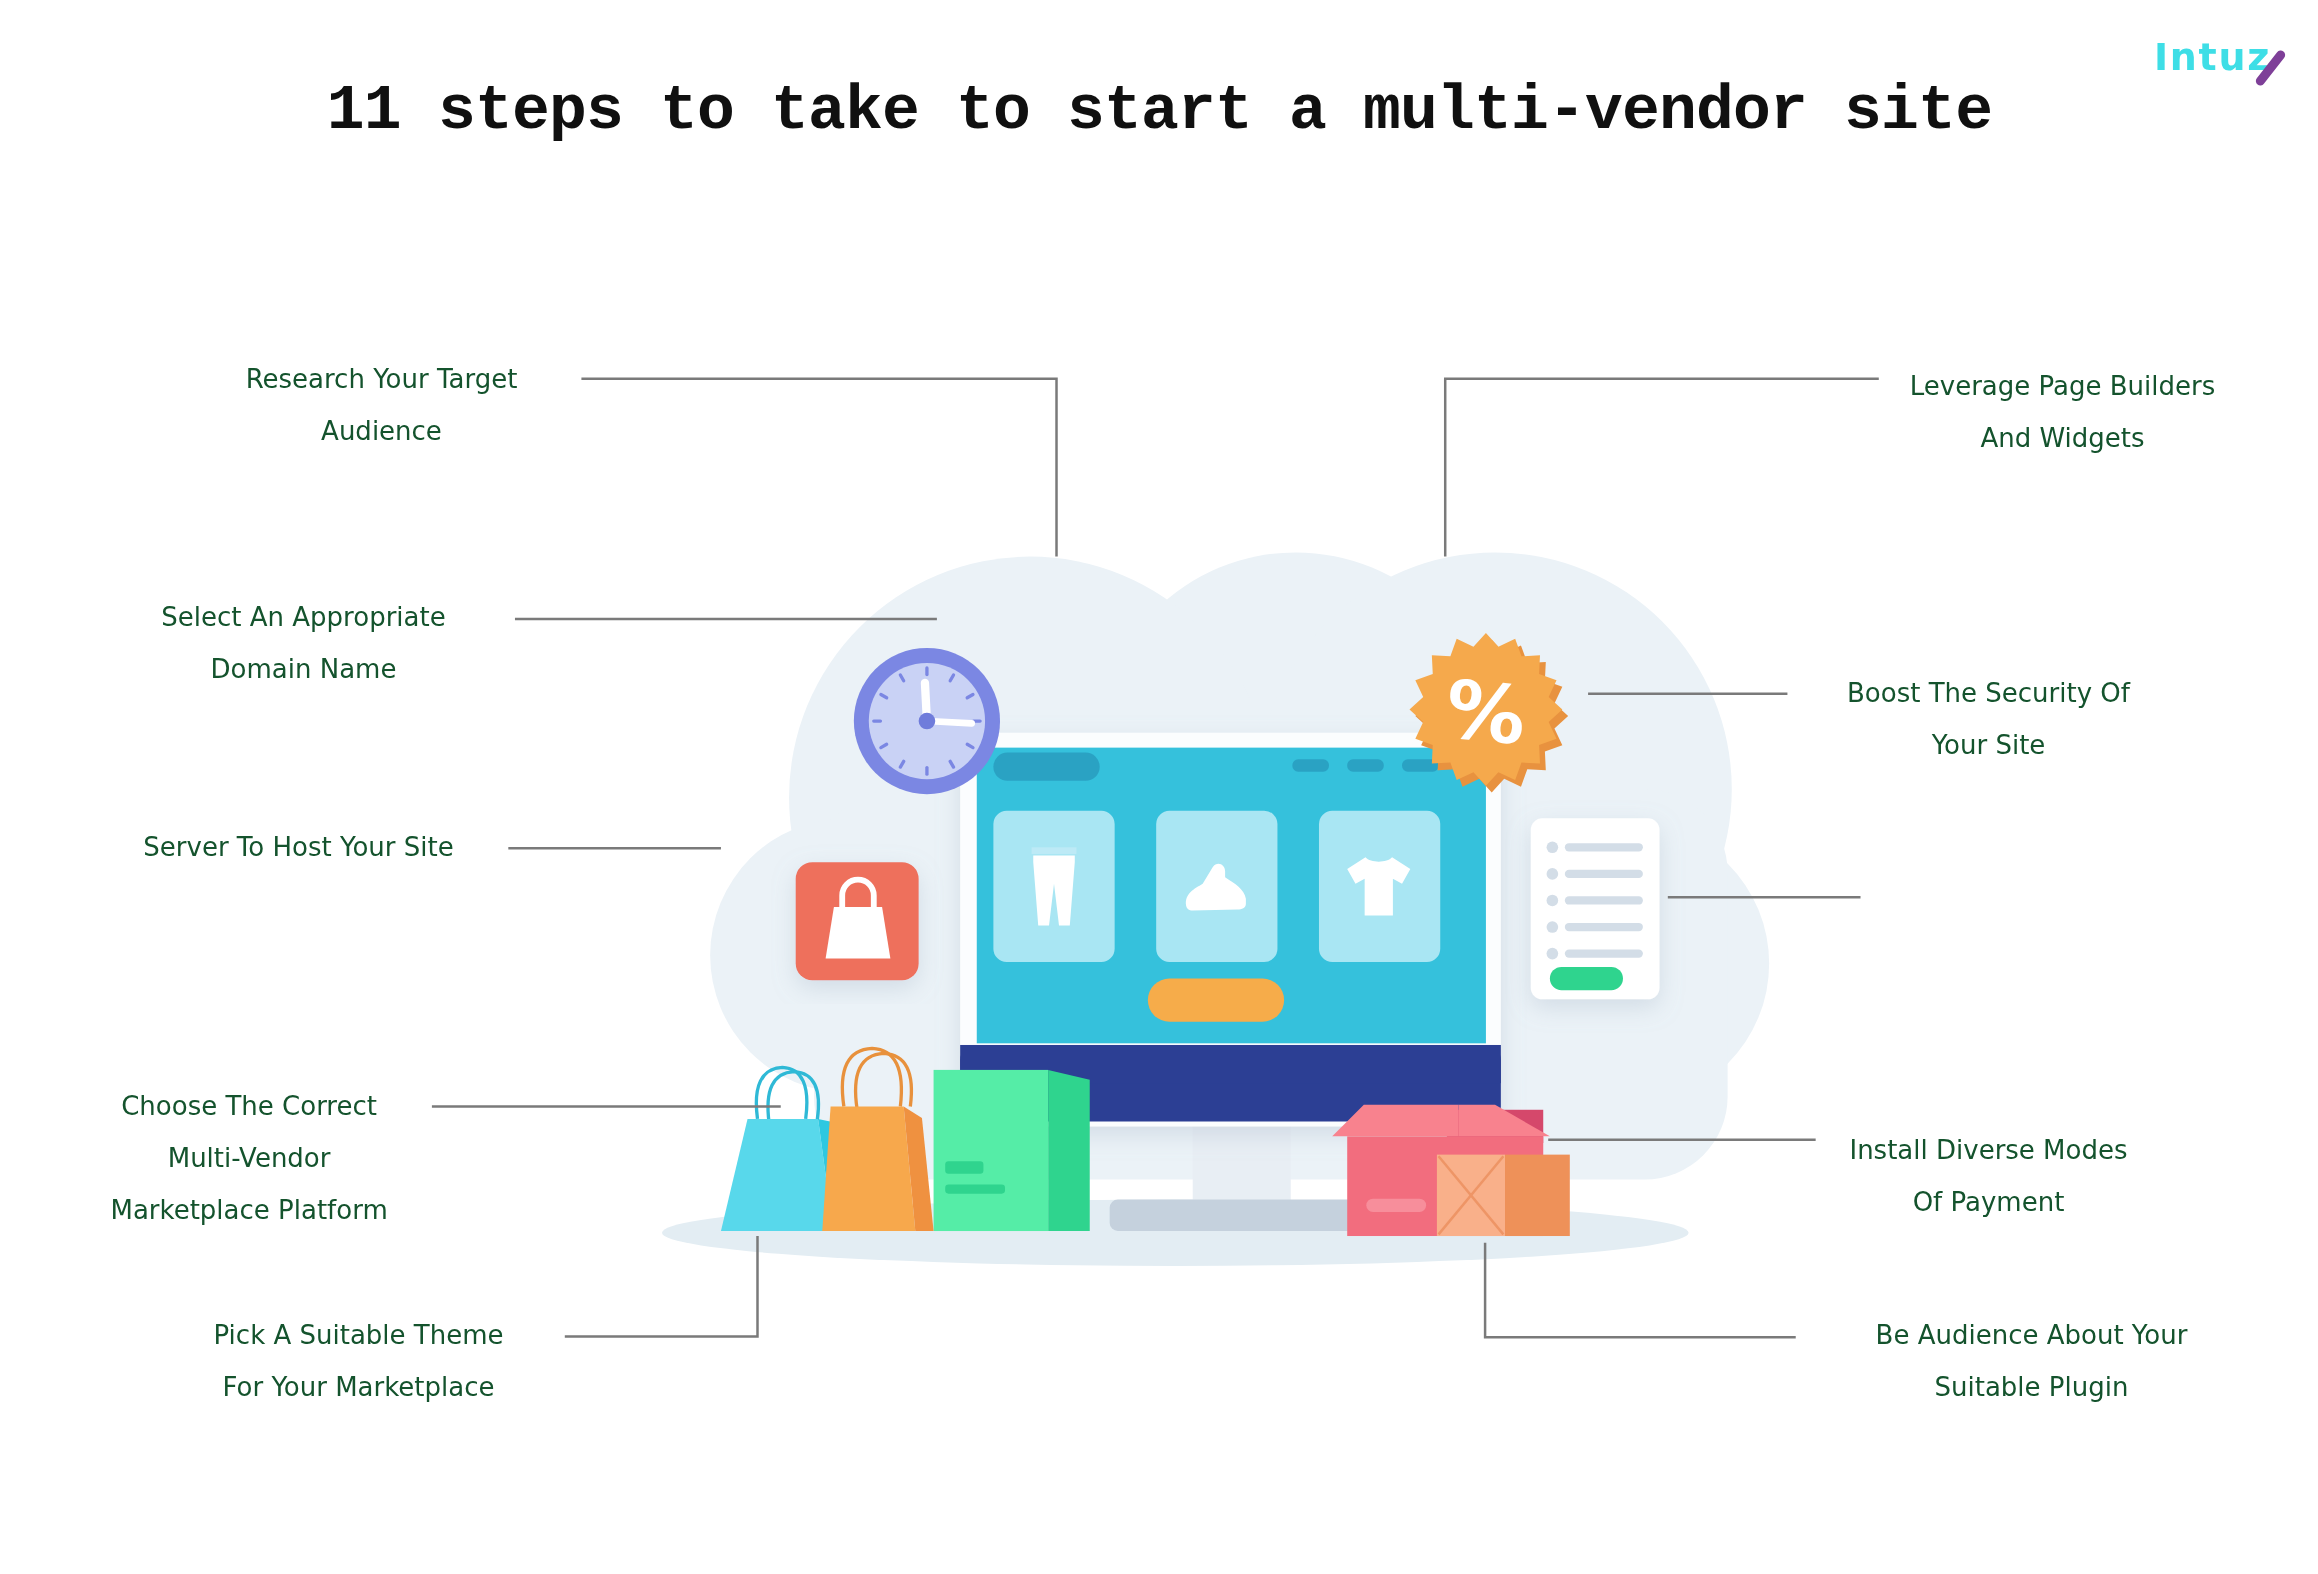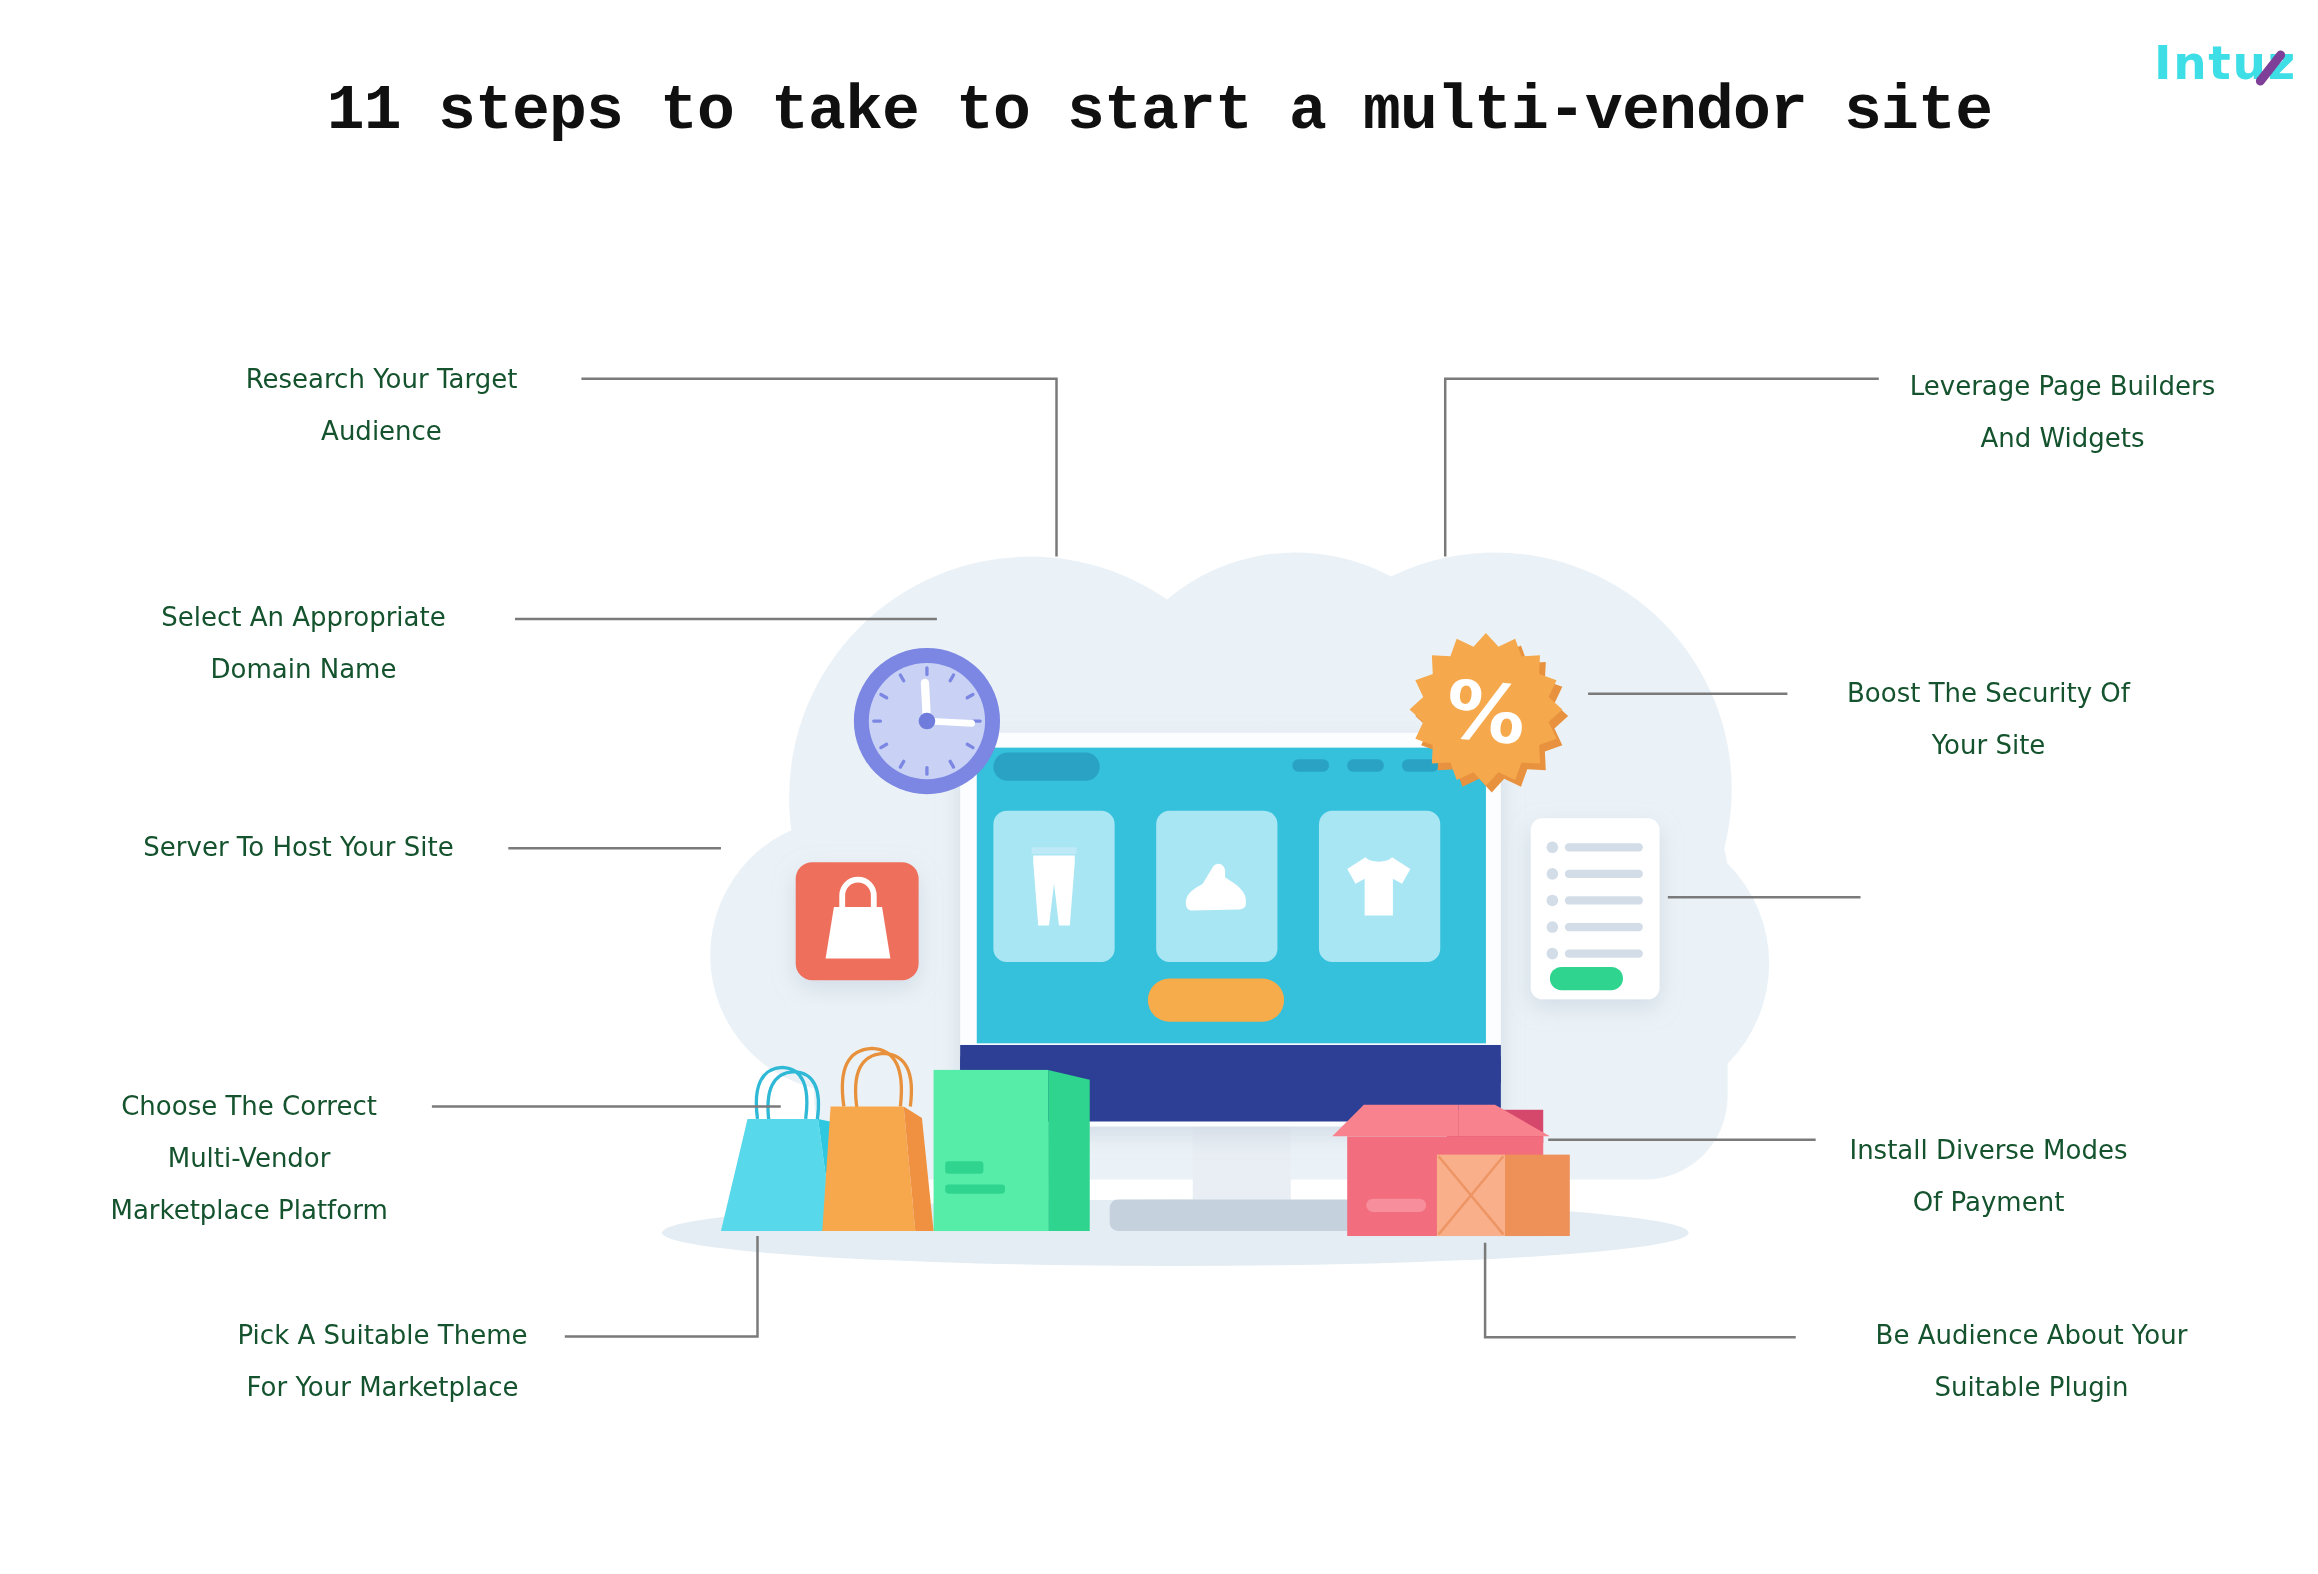--- a/index.html
+++ b/index.html
@@ -5,21 +5,21 @@
   html,body{margin:0;padding:0;background:#ffffff;}
   .stage{
     position:relative;width:2319px;height:1575px;background:#ffffff;
     font-family:"DejaVu Sans","Liberation Sans",sans-serif;overflow:hidden;
   }
   .page-title{
     position:absolute;left:0;right:0;top:76px;text-align:center;
     font-size:63px;font-weight:800;color:#101010;letter-spacing:-0.8px;font-family:Liberation Mono, monospace;
   }
   .logo{
-    position:absolute;left:2154px;top:35px;font-size:47px;font-weight:800;
+    position:absolute;left:2154px;top:35px;font-size:38px;font-weight:800;
     color:#3EDEE6;letter-spacing:1.7px;
   }
   .logo-slash{
     position:absolute;left:2266px;top:47px;width:9px;height:42px;
     background:#7E3F98;border-radius:5px;transform:rotate(38deg);
   }
   .step-label{
     position:absolute;width:465px;text-align:center;
     font-size:26px;font-weight:400;color:#14532d;line-height:52px;
   }
@@ -201,21 +201,21 @@
     <div>Domain Name</div>
   </div>
   <div class="step-label" style="left:66px;top:821px">
     <div>Server To Host Your Site</div>
   </div>
   <div class="step-label" style="left:16.6px;top:1080px">
     <div>Choose The Correct</div>
     <div>Multi-Vendor</div>
     <div>Marketplace Platform</div>
   </div>
-  <div class="step-label" style="left:150px;top:1309px">
+  <div class="step-label" style="left:126px;top:1309px">
     <div>Pick A Suitable Theme</div>
     <div>For Your Marketplace</div>
   </div>
 
   <div class="step-label wide" style="left:1805px;top:360px">
     <div>Leverage Page Builders</div>
     <div>And Widgets</div>
   </div>
   <div class="step-label" style="left:1756px;top:667px">
     <div>Boost The Security Of</div>

